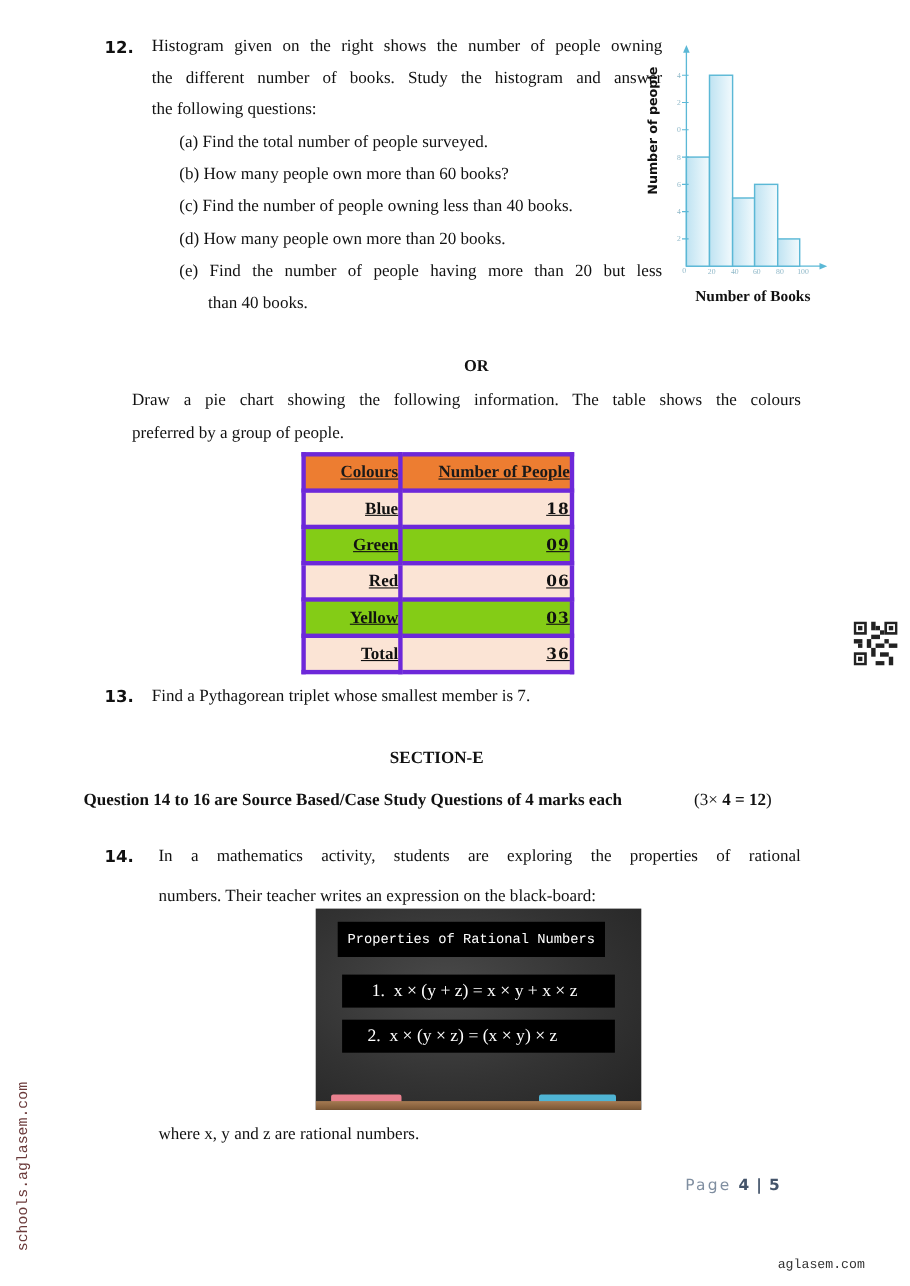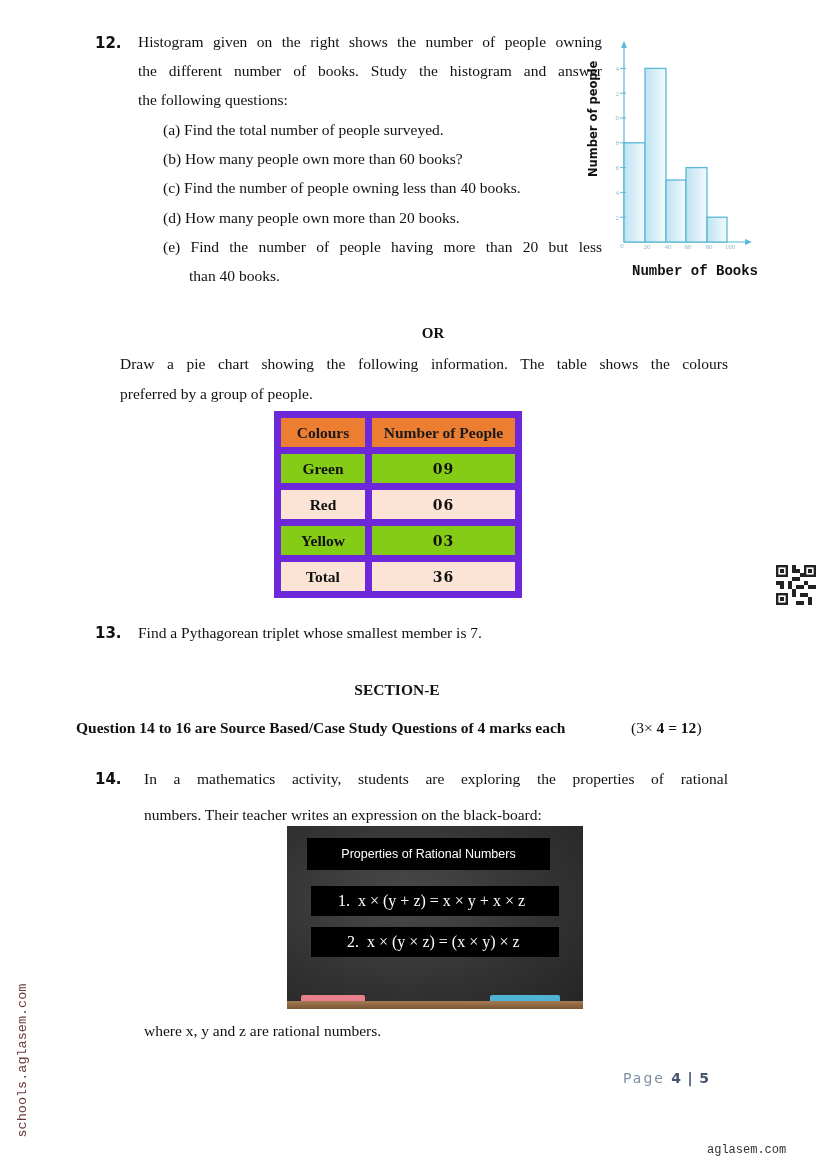--- a/index.html
+++ b/index.html
@@ -5,21 +5,21 @@
   html, body { margin:0; padding:0; }
   body { width:827px; height:1169px; background:#ffffff; position:relative; overflow:hidden;
          font-family:"Liberation Serif", serif; color:#111; }
   .abs { position:absolute; }
   .qnum { font-weight:bold; font-size:15px; font-family:"DejaVu Sans", sans-serif; }
   .line { font-size:15.5px; line-height:29px; white-space:nowrap; }
   .just { text-align:justify; text-align-last:justify; }
   .sub { font-size:15.5px; line-height:29.3px; white-space:nowrap; }
   
   table.colours { border-collapse:collapse; font-size:15.5px; }
-  table.colours th, table.colours td { border:7px solid #6d28d9; height:29px; padding:0; text-align:center; }
+  table.colours th, table.colours td { border:4px solid #6d28d9; height:29px; padding:0; text-align:right;text-decoration:underline; }
   table.colours th { background:#ed7d31; color:#1a1a1a; font-weight:bold; }
   table.colours tr.odd td { background:#fbe4d5; }
   table.colours tr.even td { background:#84cc16; }
   table.colours td { font-weight:bold; }
   table.colours td.num { font-weight:bold; font-family:"DejaVu Serif", serif; font-size:14px; letter-spacing:1px; }
   
   .board { position:absolute; left:287px; top:826px; width:296px; height:183px;
            background:radial-gradient(ellipse at 40% 40%, #4a4a4a 0%, #333 55%, #242424 100%); overflow:hidden; }
   .board .strip { position:absolute; background:#000; color:#fff; }
   .board .ledge { position:absolute; left:0; bottom:0; width:100%; height:8px; background:linear-gradient(#a57a52,#7a5634); }
@@ -84,32 +84,36 @@
     </g>
     <g font-family="Liberation Serif, serif" font-size="7" fill="#8fb8c8" text-anchor="middle">
       <text x="12" y="213">0</text>
       <text x="37" y="214">20</text>
       <text x="58" y="214">40</text>
       <text x="78" y="214">60</text>
       <text x="99" y="214">80</text>
       <text x="120" y="214">100</text>
     </g>
   </svg>
-  <div class="abs" style="left:47px; top:228px; font-family:Liberation Mono, monospace; font-weight:bold; font-size:14px; white-space:nowrap;">Number of Books</div>
+  <div class="abs" style="left:47px; top:228px; font-family:Liberation Serif, serif; font-weight:bold; font-size:14px; white-space:nowrap;">Number of Books</div>
 </div>
 
 <div class="abs" style="left:0; width:866px; top:325px; text-align:center; font-weight:bold; font-size:15px;">OR</div>
 <div class="abs line just" style="left:120px; top:349px; width:608px;">Draw a pie chart showing the following information. The table shows the colours</div>
 <div class="abs line" style="left:120px; top:379px;">preferred by a group of people.</div>
 
 <table class="colours abs" style="left:274px; top:411px; width:248px;">
   <tbody>
       <tr>
     <th style="width:84px;">Colours</th>
     <th>Number of People</th>
+  </tr>
+  <tr class="odd">
+    <td>Blue</td>
+    <td class="num">18</td>
   </tr>
   <tr class="even">
     <td>Green</td>
     <td class="num">09</td>
   </tr>
   <tr class="odd">
     <td>Red</td>
     <td class="num">06</td>
   </tr>
   <tr class="even">
@@ -160,23 +164,23 @@
 <div class="abs" style="left:631px; top:719px; font-size:15.5px; white-space:nowrap;">
   <span>(3×</span>
   <b>4 = 12</b><span>)</span>
 </div>
 
 <div class="abs qnum" style="left:95px; top:770px;">14.</div>
 <div class="abs line just" style="left:144px; top:764px; width:584px;">In a mathematics activity, students are exploring the properties of rational</div>
 <div class="abs line" style="left:144px; top:800px;">numbers. Their teacher writes an expression on the black-board:</div>
 
 <div class="board">
-  <div class="strip" style="left:20px; top:12px; width:243px; height:32px; line-height:32px; text-align:center; font-family:Liberation Sans, sans-serif; font-size:12.5px;">Properties of Rational Numbers</div>
+  <div class="strip" style="left:20px; top:12px; width:243px; height:32px; line-height:32px; text-align:center; font-family:Liberation Mono, monospace; font-size:12.5px;">Properties of Rational Numbers</div>
   <div class="strip" style="left:24px; top:60px; width:248px; height:30px; line-height:30px; padding-left:27px; box-sizing:border-box; font-family:'Liberation Serif',serif; font-size:16px; white-space:pre;">1.  x × (y + z) = x × y + x × z</div>
-  <div class="strip" style="left:24px; top:101px; width:248px; height:30px; line-height:30px; padding-left:36px; box-sizing:border-box; font-family:'Liberation Serif',serif; font-size:16px; white-space:pre;">2.  x × (y × z) = (x × y) × z</div>
+  <div class="strip" style="left:24px; top:101px; width:248px; height:30px; line-height:30px; padding-left:23px; box-sizing:border-box; font-family:'Liberation Serif',serif; font-size:16px; white-space:pre;">2.  x × (y × z) = (x × y) × z</div>
   <div class="chalk" style="left:14px; bottom:6px; width:64px; background:#e8808e;"></div>
   <div class="chalk" style="left:203px; bottom:6px; width:70px; background:#4fb4d4;"></div>
   <div class="ledge"></div>
 </div>
 
 <div class="abs line" style="left:144px; top:1016px;">where x, y and z are rational numbers.</div>
 
 <div class="abs footer-page" style="left:623px; top:1070px;">
   <span>Page</span>
   <b>4</b>

